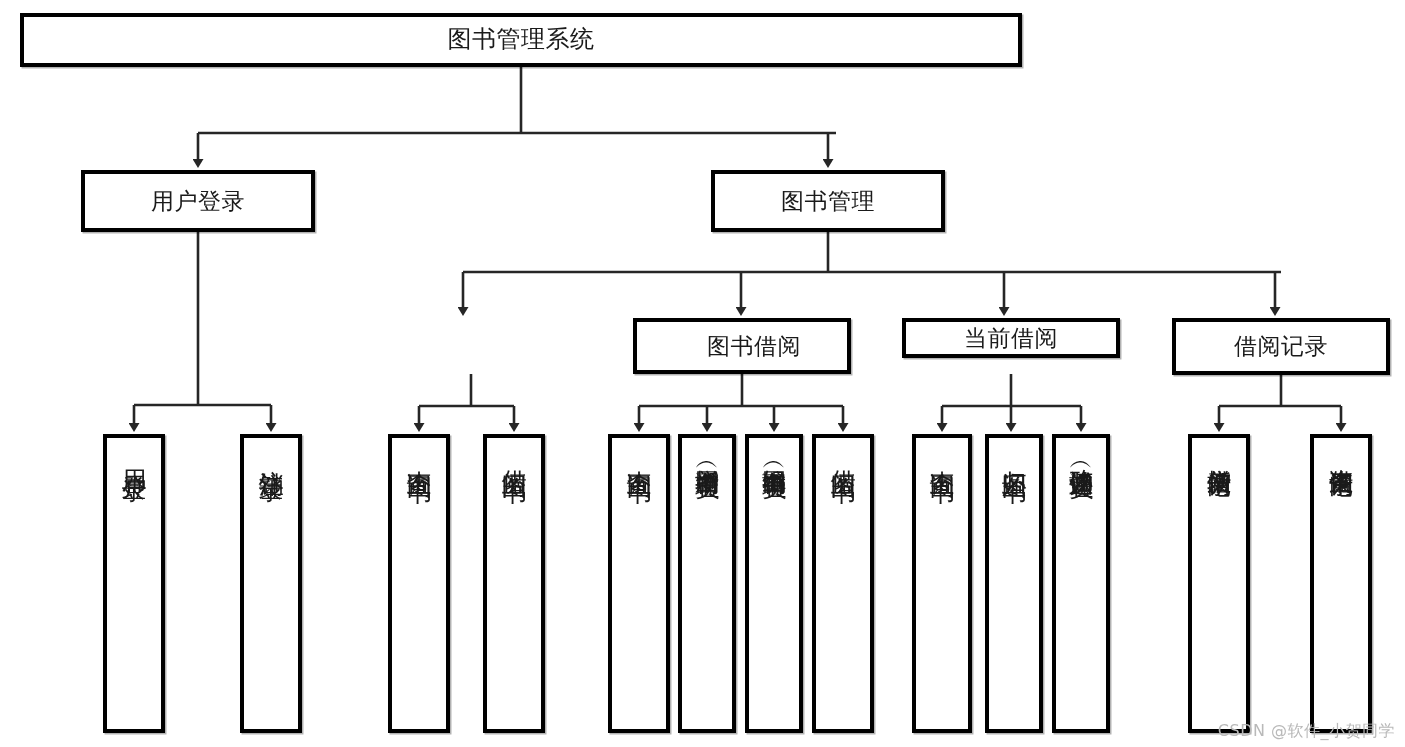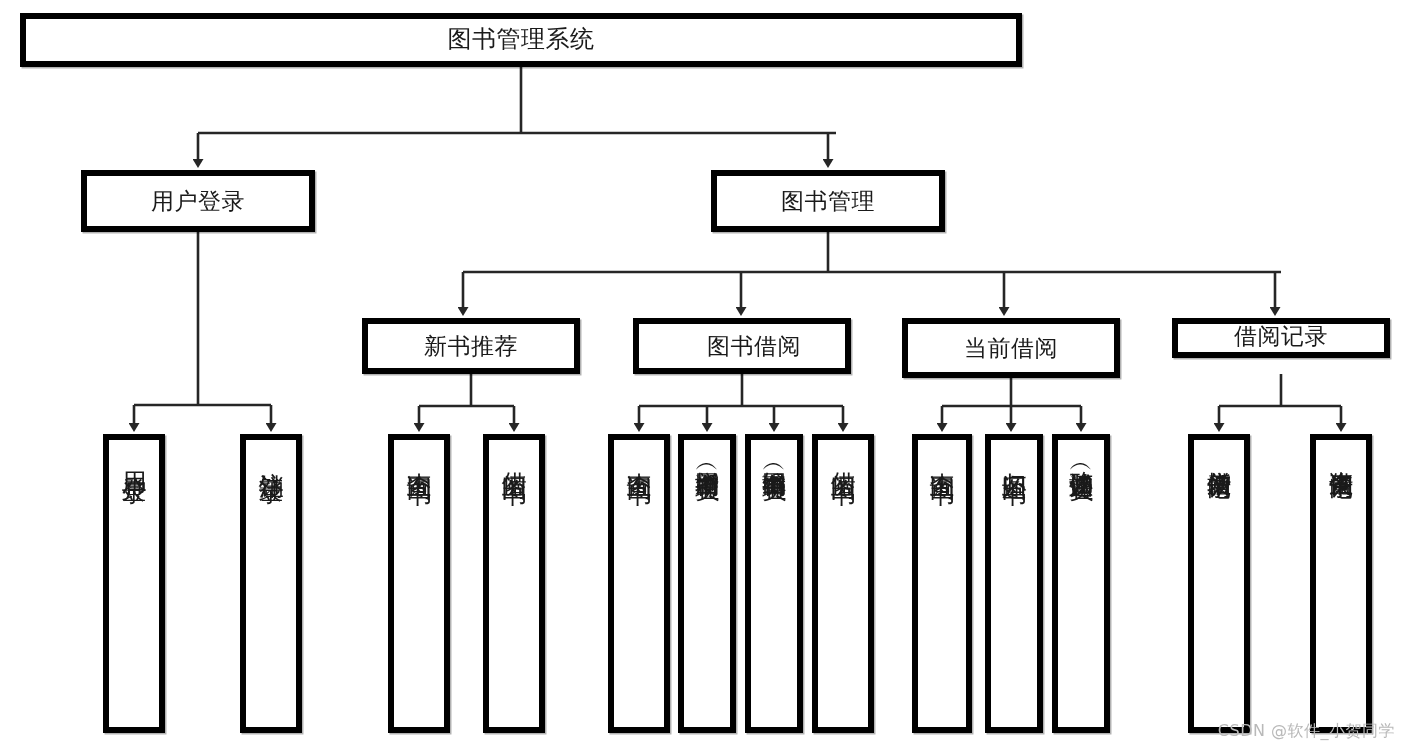--- a/index.html
+++ b/index.html
@@ -17,21 +17,21 @@
   svg#wires{
     position:absolute;
     left:0;top:0;
     width:1405px;height:747px;
     pointer-events:none;
   }
   .node{
     position:absolute;
     box-sizing:border-box;
     background:#ffffff;
-    border:6px solid #000000;
+    border:4px solid #000000;
     display:flex;
     align-items:center;
     justify-content:center;
     color:#1a1a1a;
     box-shadow:1.5px 1.5px 0 rgba(0,0,0,0.30);
   }
   .node .label{
     white-space:nowrap;
     line-height:1.15;
   }
@@ -126,30 +126,27 @@
     <span class="label">图书管理系统</span>
   </div>
 
   <div class="node h" style="left: 81px; top: 170px; width: 234px; height: 62px;">
     <span class="label">用户登录</span>
   </div>
   <div class="node h" style="left: 711px; top: 170px; width: 234px; height: 62px; align-items: center;">
     <span class="label">图书管理</span>
   </div>
 
-  <div class="node h" style="left: 362px; top: 318px; width: 218px; height: 56px;">
-    <span class="label">新书推荐</span>
-  </div>
   <div class="node h" style="left: 633px; top: 318px; width: 218px; height: 56px; padding-left: 24px;">
     <span class="label">图书借阅</span>
   </div>
-  <div class="node h" style="left: 902px; top: 318px; width: 218px; height: 60px;">
+  <div class="node h" style="left: 902px; top: 318px; width: 218px; height: 40px;">
     <span class="label">当前借阅</span>
   </div>
-  <div class="node h" style="left: 1172px; top: 318px; width: 218px; height: 40px; font-family: Liberation Mono, monospace;">
+  <div class="node h" style="left: 1172px; top: 318px; width: 218px; height: 57px;">
     <span class="label">借阅记录</span>
   </div>
 
   <div class="node v" style="left: 103px; top: 434px; width: 62px; height: 299px;">
     <span class="label">用户登录</span>
   </div>
   <div class="node v" style="left: 240px; top: 434px; width: 62px; height: 299px;">
     <span class="label">注销登录</span>
   </div>
   <div class="node v" style="left: 388px; top: 434px; width: 62px; height: 299px;">

